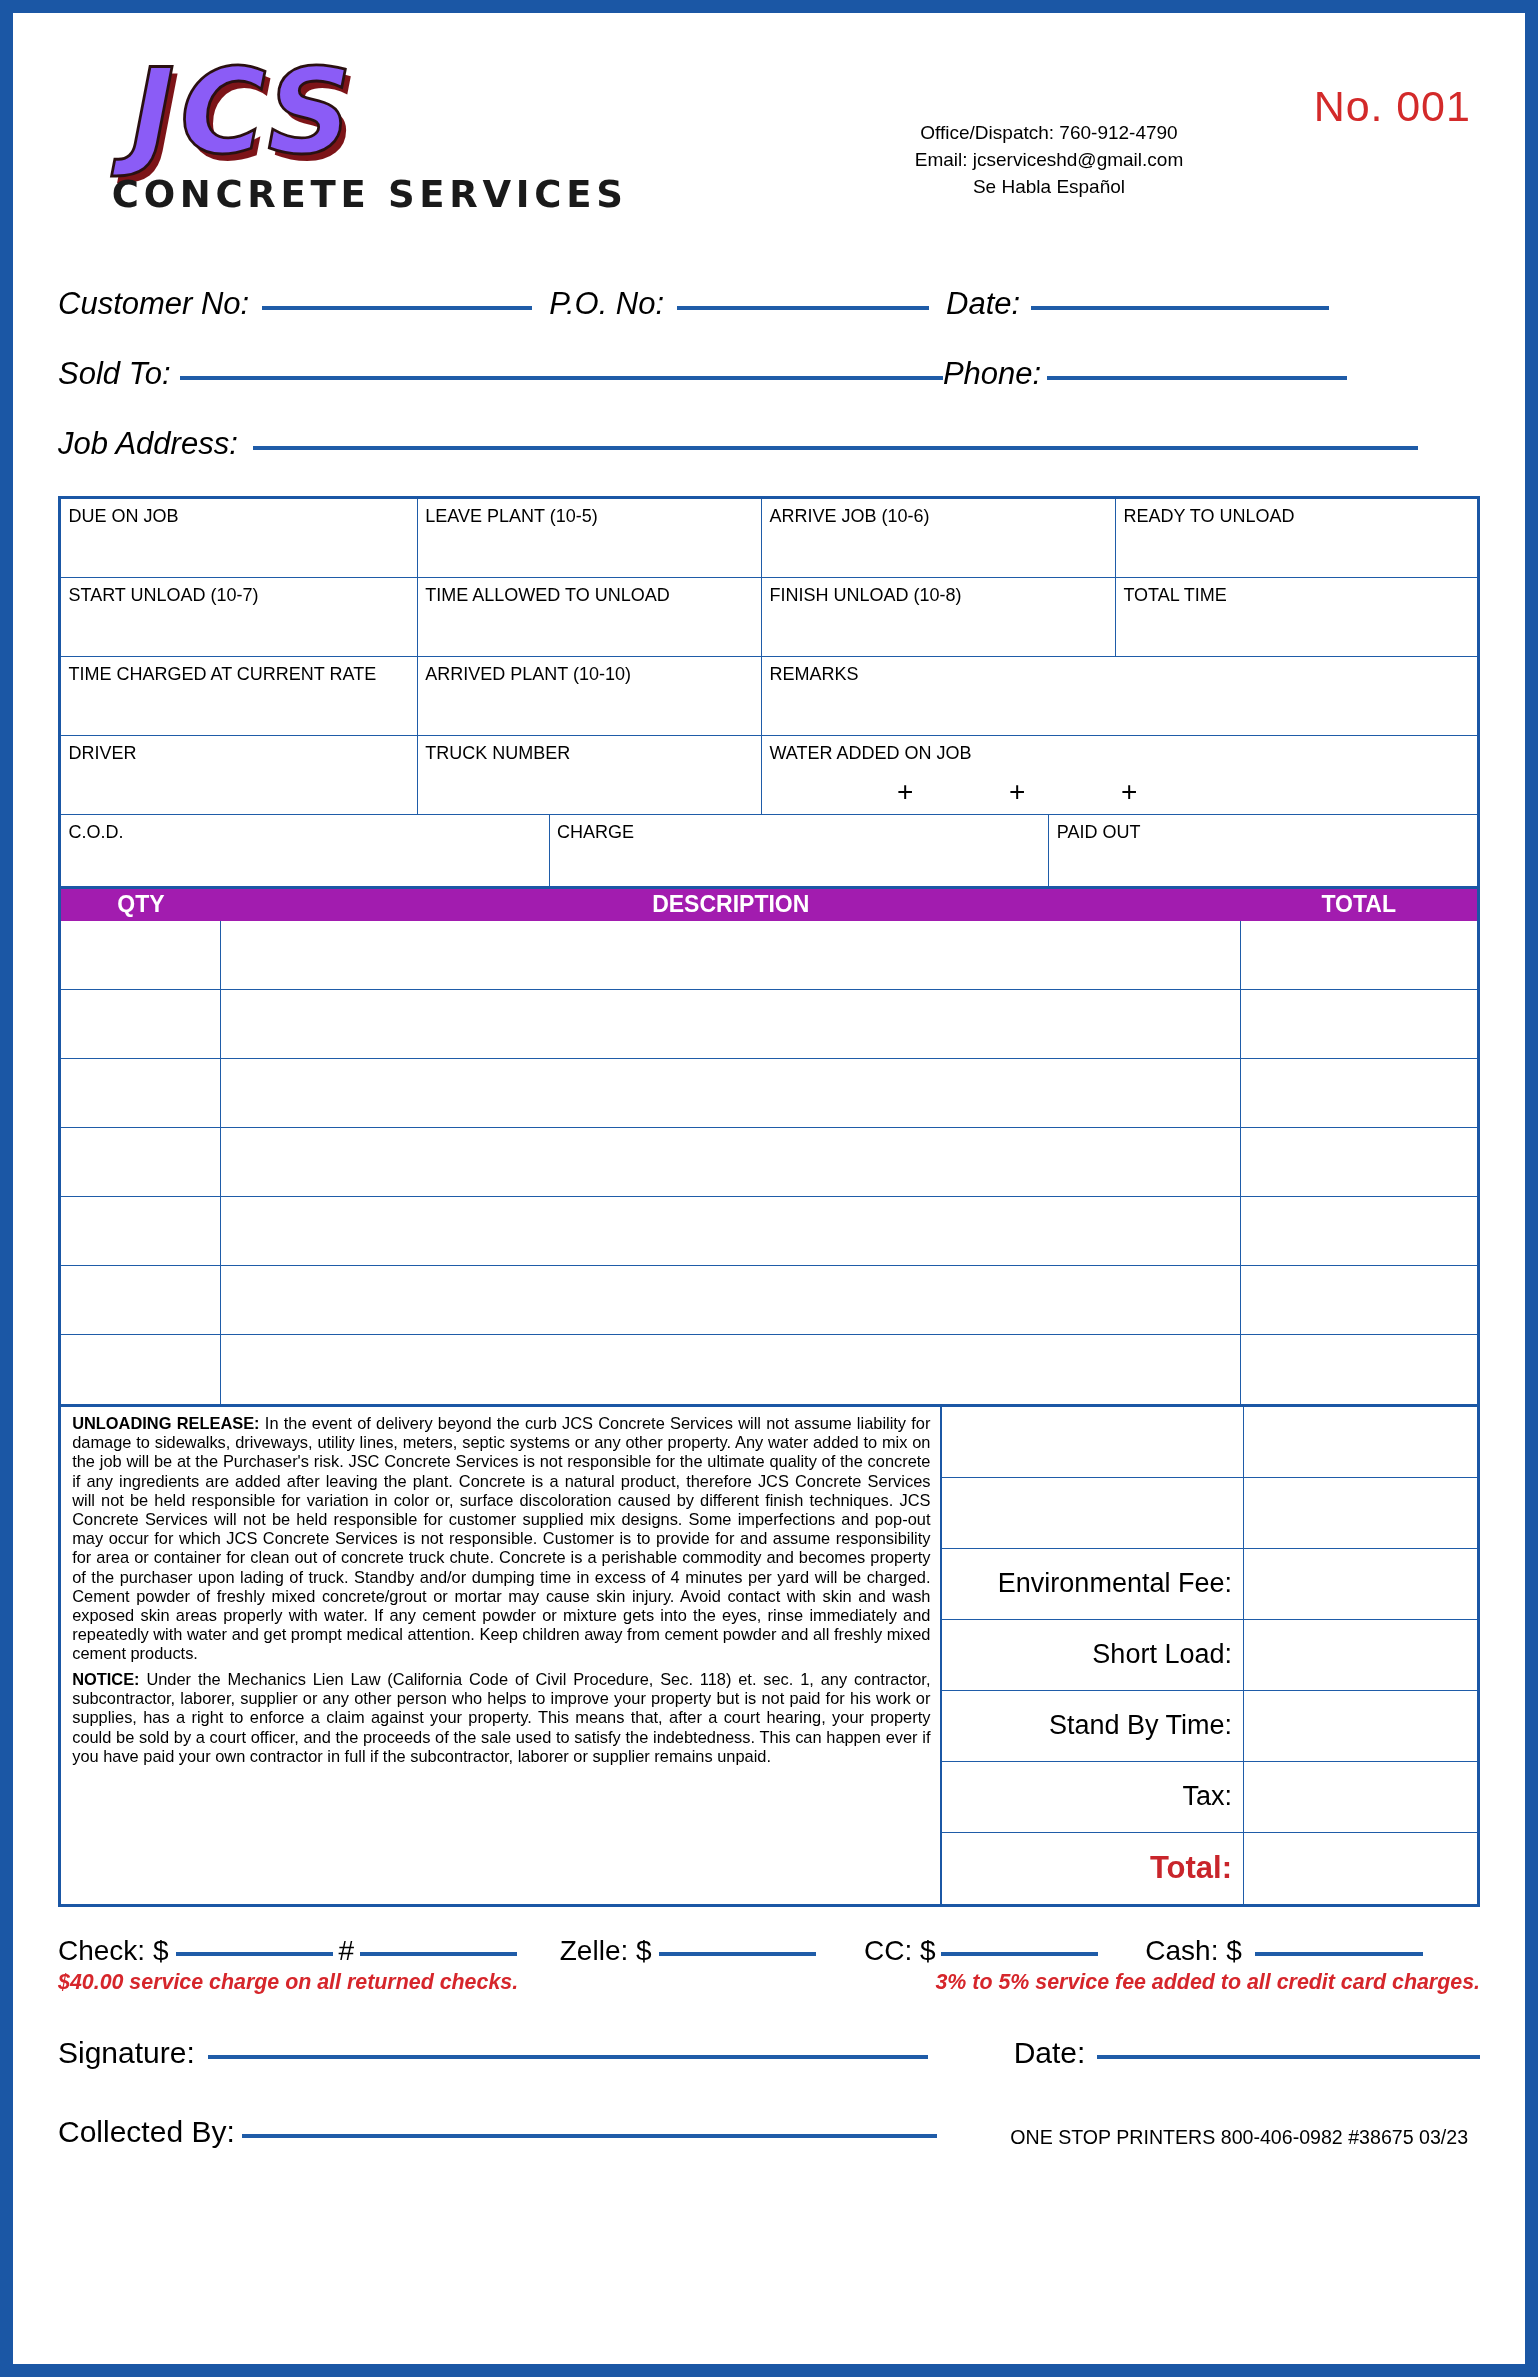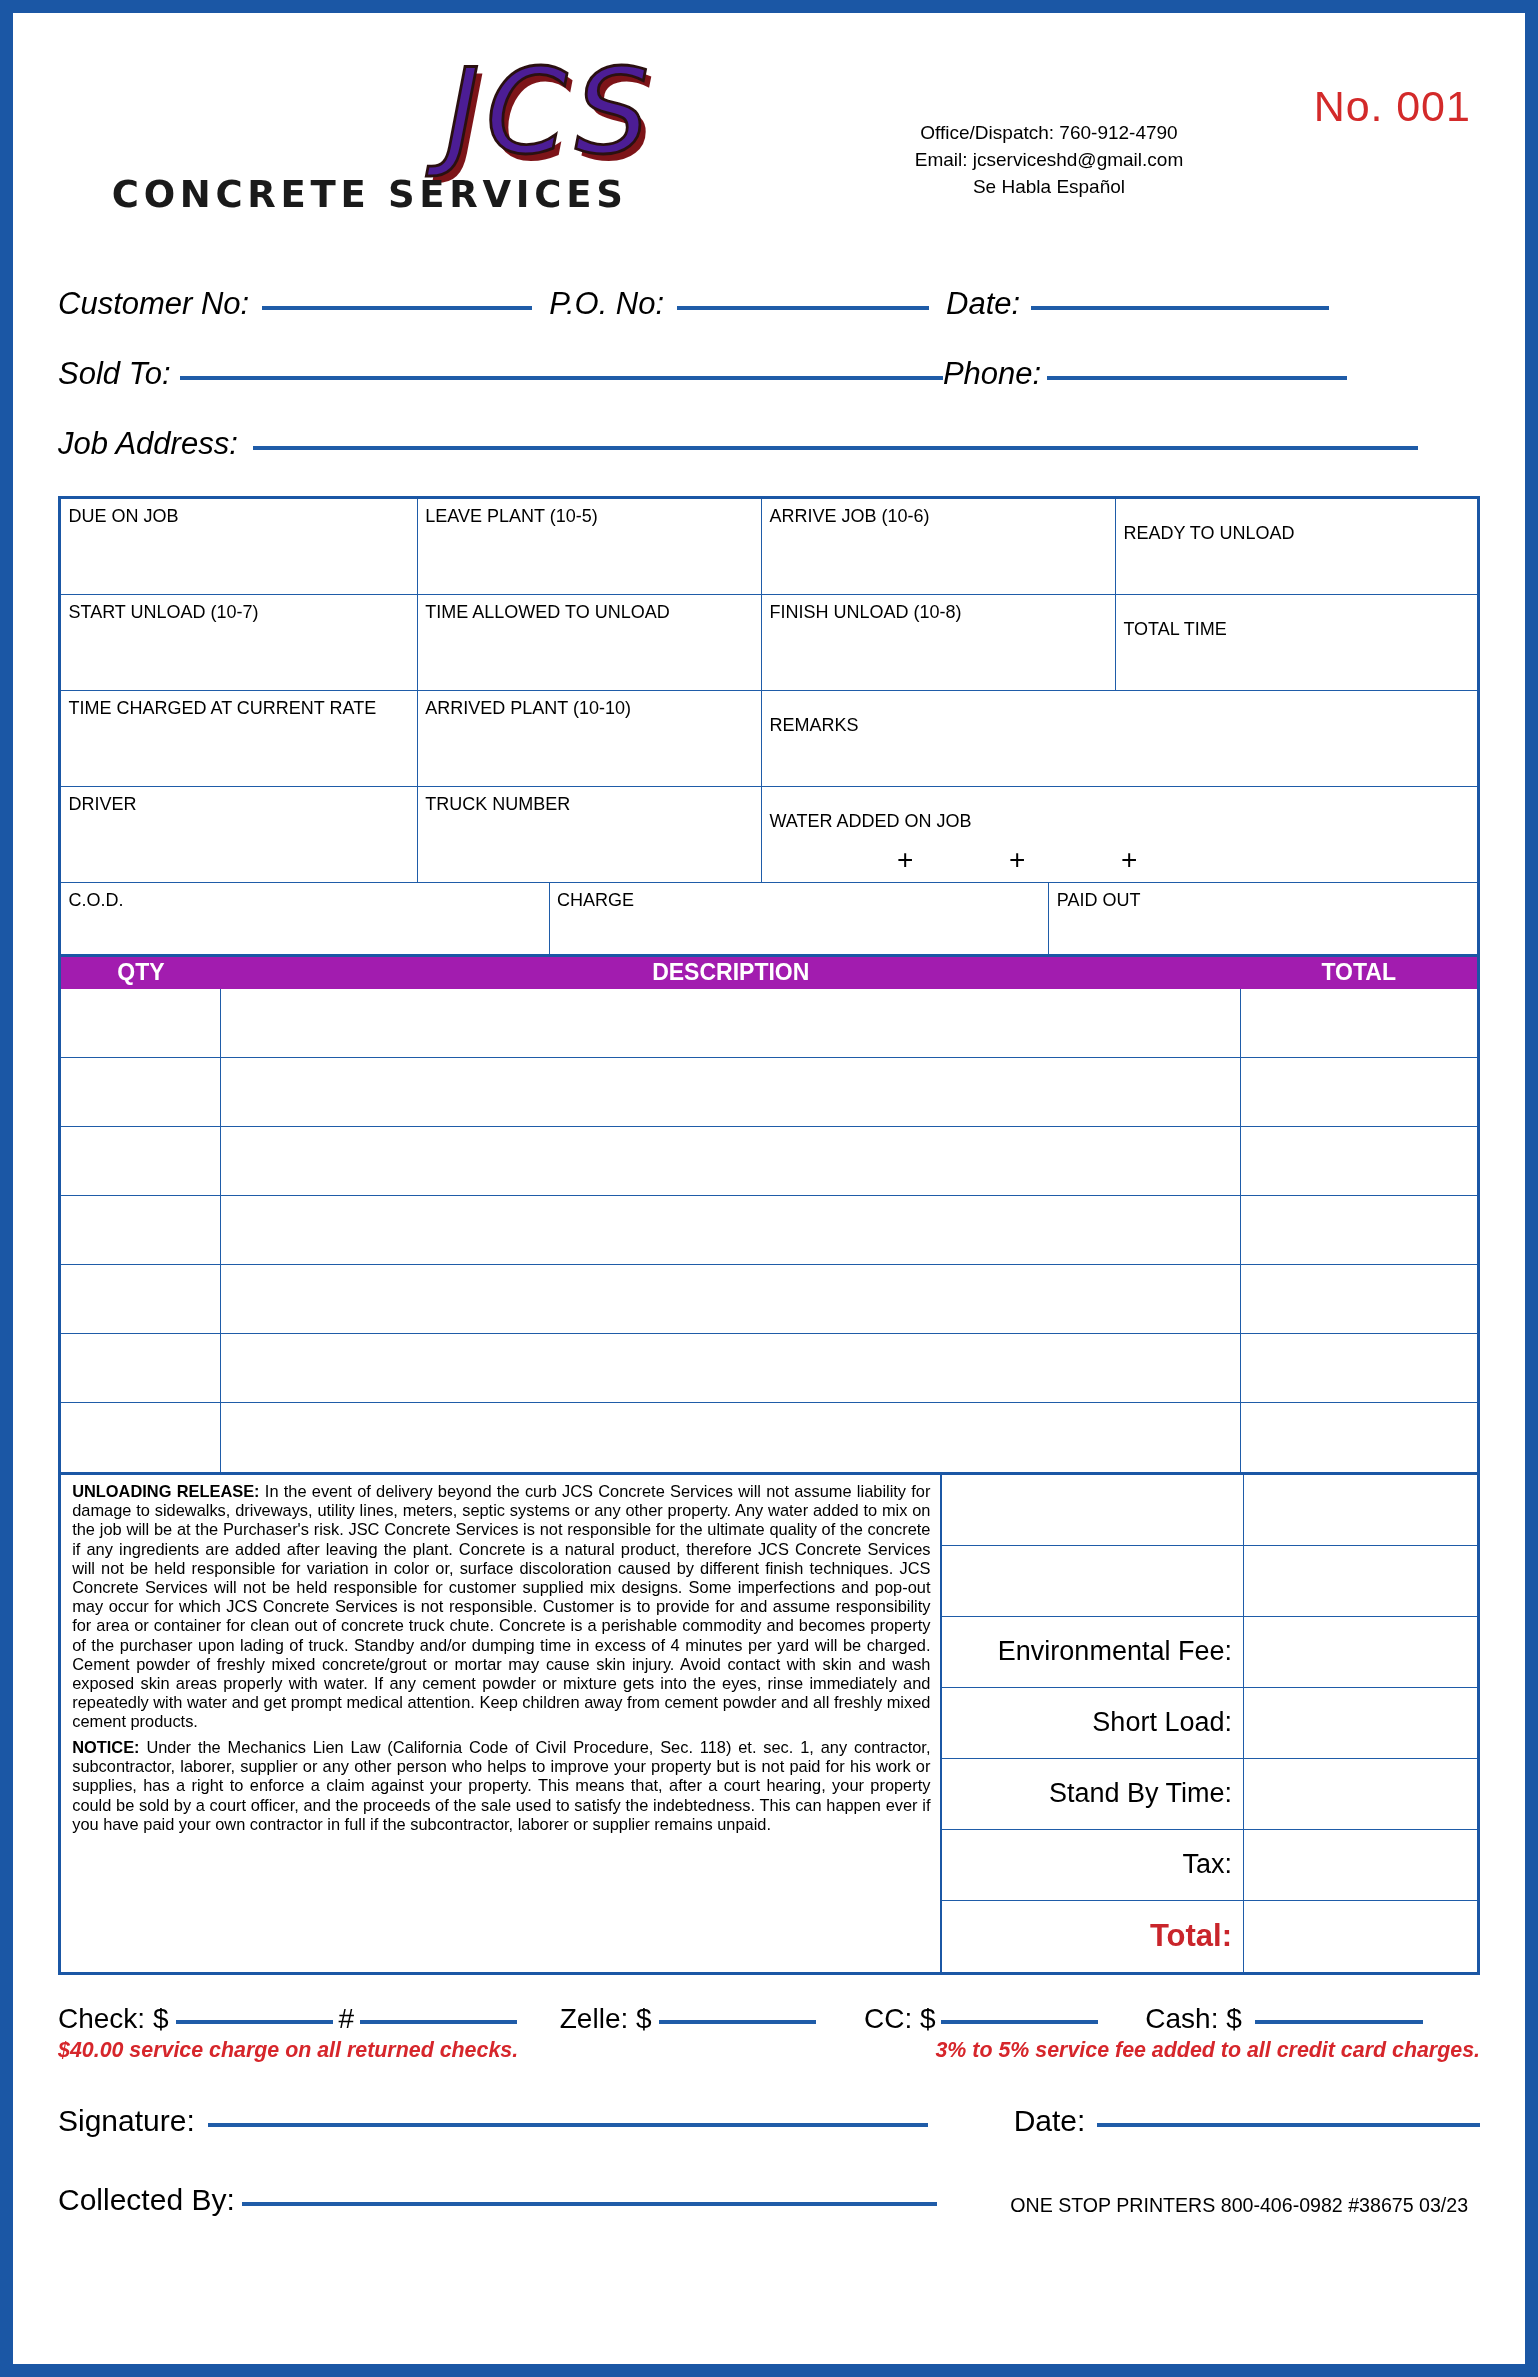--- a/index.html
+++ b/index.html
@@ -29,27 +29,27 @@
     height: 233px;
     position: relative;
   }
   .logo-box {
     width: 597px;
     padding-left: 17px;
     padding-top: 9.3px;
   }
   .logo-jcs {
     font-family: "DejaVu Sans", sans-serif;
-    font-weight: 400;
+    font-weight: 700;
     font-style: italic;
     font-size: 117px;
     letter-spacing: 5.6px;
-    color: #4c1d95;
+    color: #8b5cf6;
     line-height: 0.95;
-    text-align: right;
+    text-align: left;
     -webkit-text-stroke: 2.8px #2a1010;
     text-shadow: 5.6px 6.5px 0 #7d1418;
     margin-left: 56px;
   }
   .logo-sub {
     font-family: "DejaVu Sans", sans-serif;
     font-weight: 700;
     font-size: 37px;
     letter-spacing: 4.7px;
     color: #1a1a1a;
@@ -112,21 +112,21 @@
     font-size: 18px;
     color: #000;
     min-height: 78px;
     position: relative;
   }
   .gcell:last-child { border-right: 0; }
   .c-a { width: 25.2%; }
   .c-b { width: 24.3%; }
   .c-c { width: 25.0%; }
   .c-d { width: 25.5%; }
-  .c-nb { border-right: 0; margin-top: 17px; }
+  .c-nb { border-right: 0; }
   .water-plus {
     position: absolute;
     font-size: 28px;
     bottom: 5.6px;
     color: #000;
   }
   .row-cod .gcell { min-height: 71px; }
   .cod-a { width: 34.5%; }
   .cod-b { width: 35.3%; }
   .cod-c { width: 30.2%; border-right: 0; }

